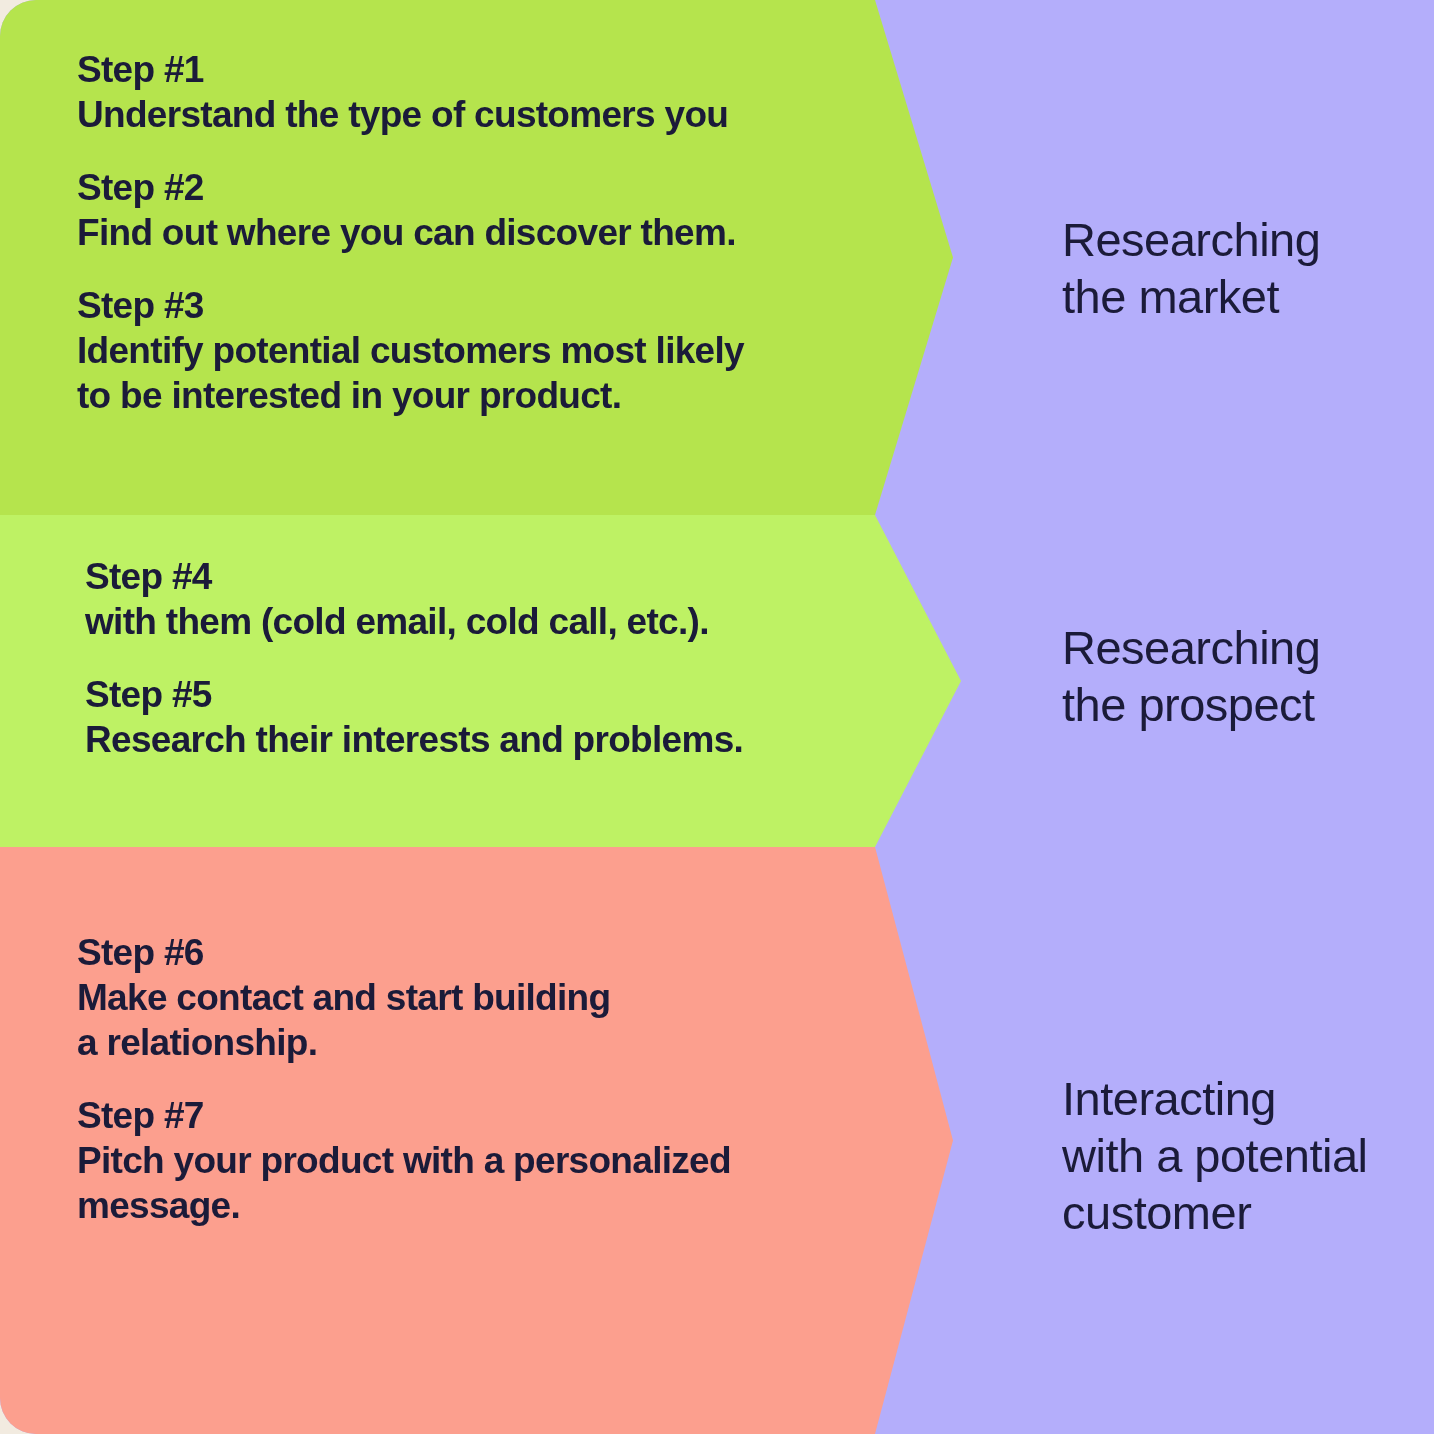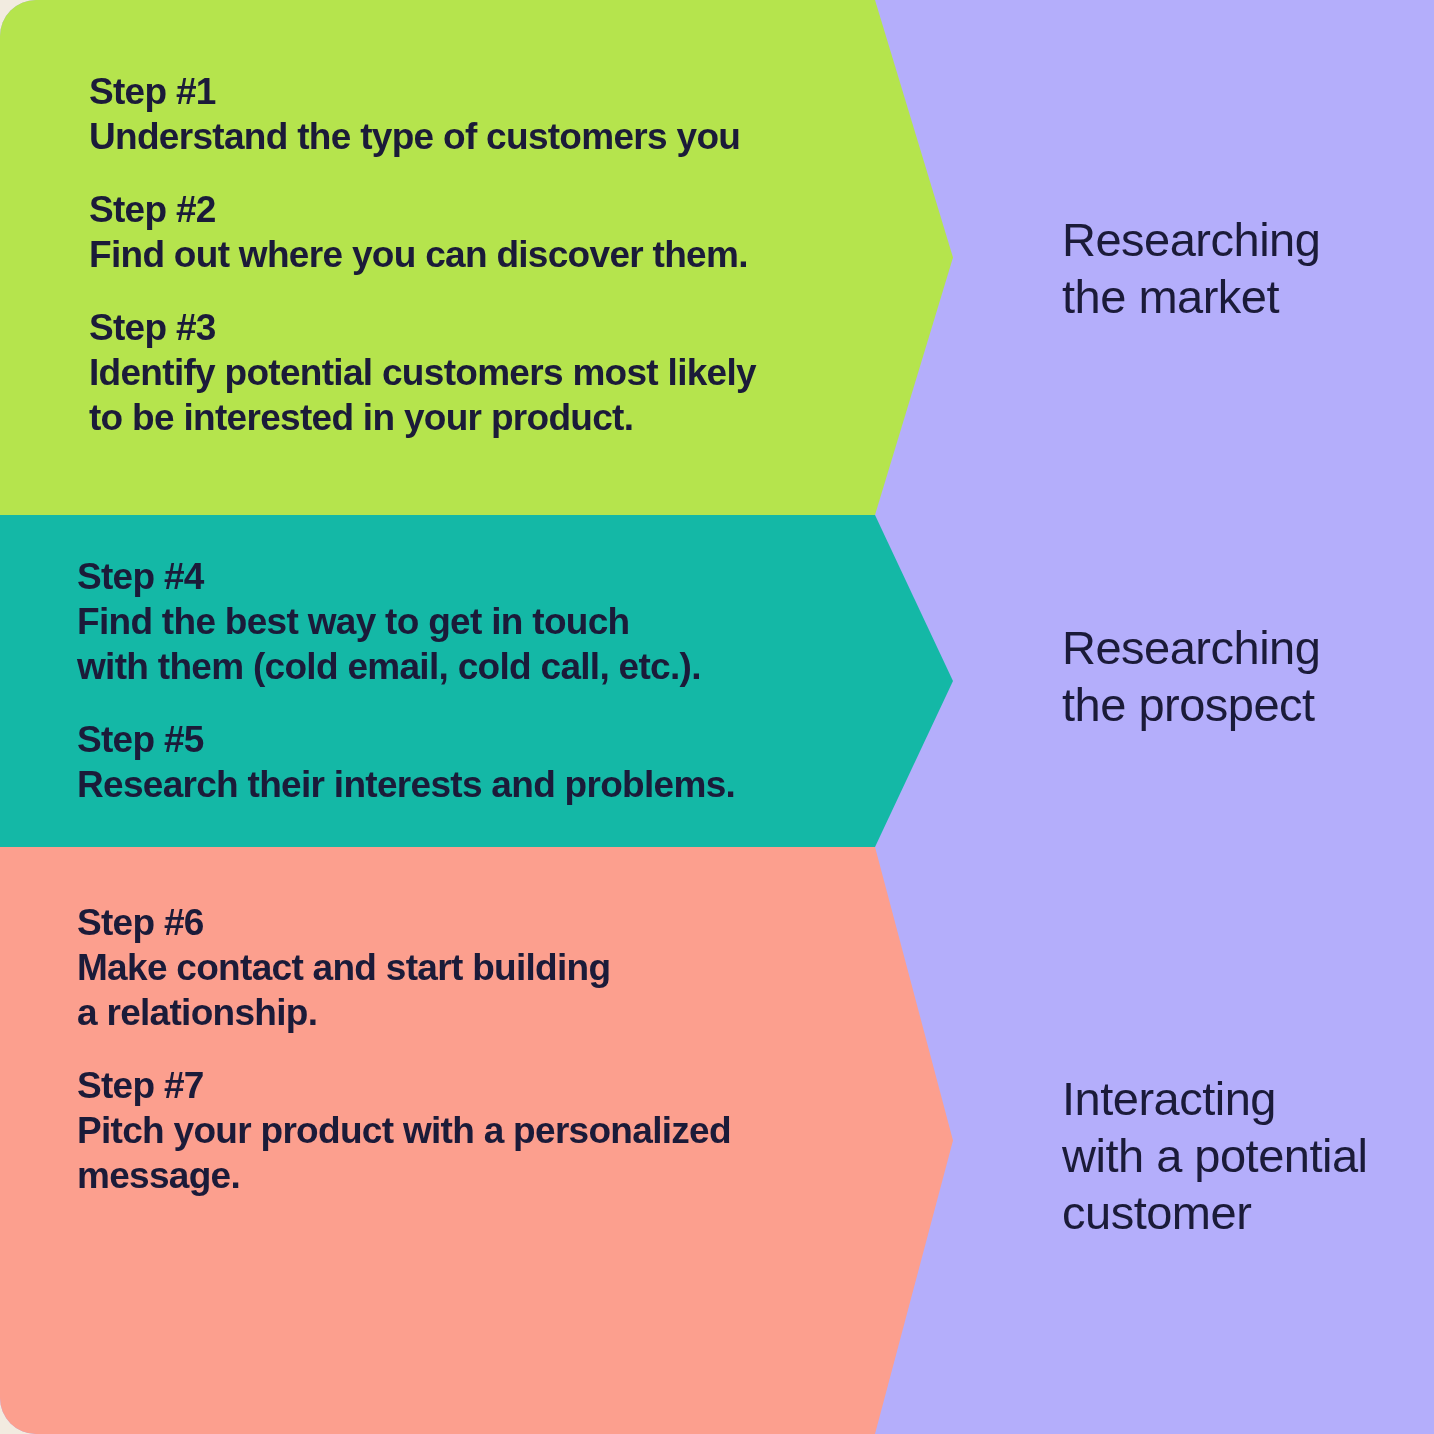--- a/index.html
+++ b/index.html
@@ -27,23 +27,23 @@
     width: 953px;
     clip-path: polygon(0 0, 875px 0, 100% 50%, 875px 100%, 0 100%);
   }
   .stage-1 { top: 0;     height: 515px; }
   .stage-2 { top: 515px; height: 332px; }
   .stage-3 { top: 847px; height: 587px; }
   .steps {
     padding-left: 77px;
     color: var(--text-color, #1b1b39);
   }
-  .stage-1 .steps { padding-top: 69px; margin-left: 12px; }
+  .stage-1 .steps { padding-top: 47px; }
   .stage-2 .steps { padding-top: 39px; }
-  .stage-3 .steps { padding-top: 53px; }
+  .stage-3 .steps { padding-top: 83px; }
   .step {
     margin: 0 0 28px 0;
   }
   .step-title {
     margin: 0;
     font-size: 37px;
     line-height: 45px;
     font-weight: 700;
     letter-spacing: -0.7px;
     white-space: nowrap;
@@ -88,25 +88,24 @@
           <p class="step-line">Find out where you can discover them.</p>
         </section>
         <section class="step">
           <h3 class="step-title">Step #3</h3>
           <p class="step-line">Identify potential customers most likely</p>
           <p class="step-line">to be interested in your product.</p>
         </section>
       </div>
     </div>
 
-    <div class="chevron stage-2" style="background: #14b8a6;">
+    <div class="chevron stage-2" style="background: #bef264; padding-left: 8px;">
       <div class="steps">
         <section class="step">
           <h3 class="step-title">Step #4</h3>
-          <p class="step-line">Find the best way to get in touch</p>
           <p class="step-line">with them (cold email, cold call, etc.).</p>
         </section>
         <section class="step">
           <h3 class="step-title">Step #5</h3>
           <p class="step-line">Research their interests and problems.</p>
         </section>
       </div>
     </div>
 
     <div class="chevron stage-3" style="background: rgb(252, 159, 142);">

